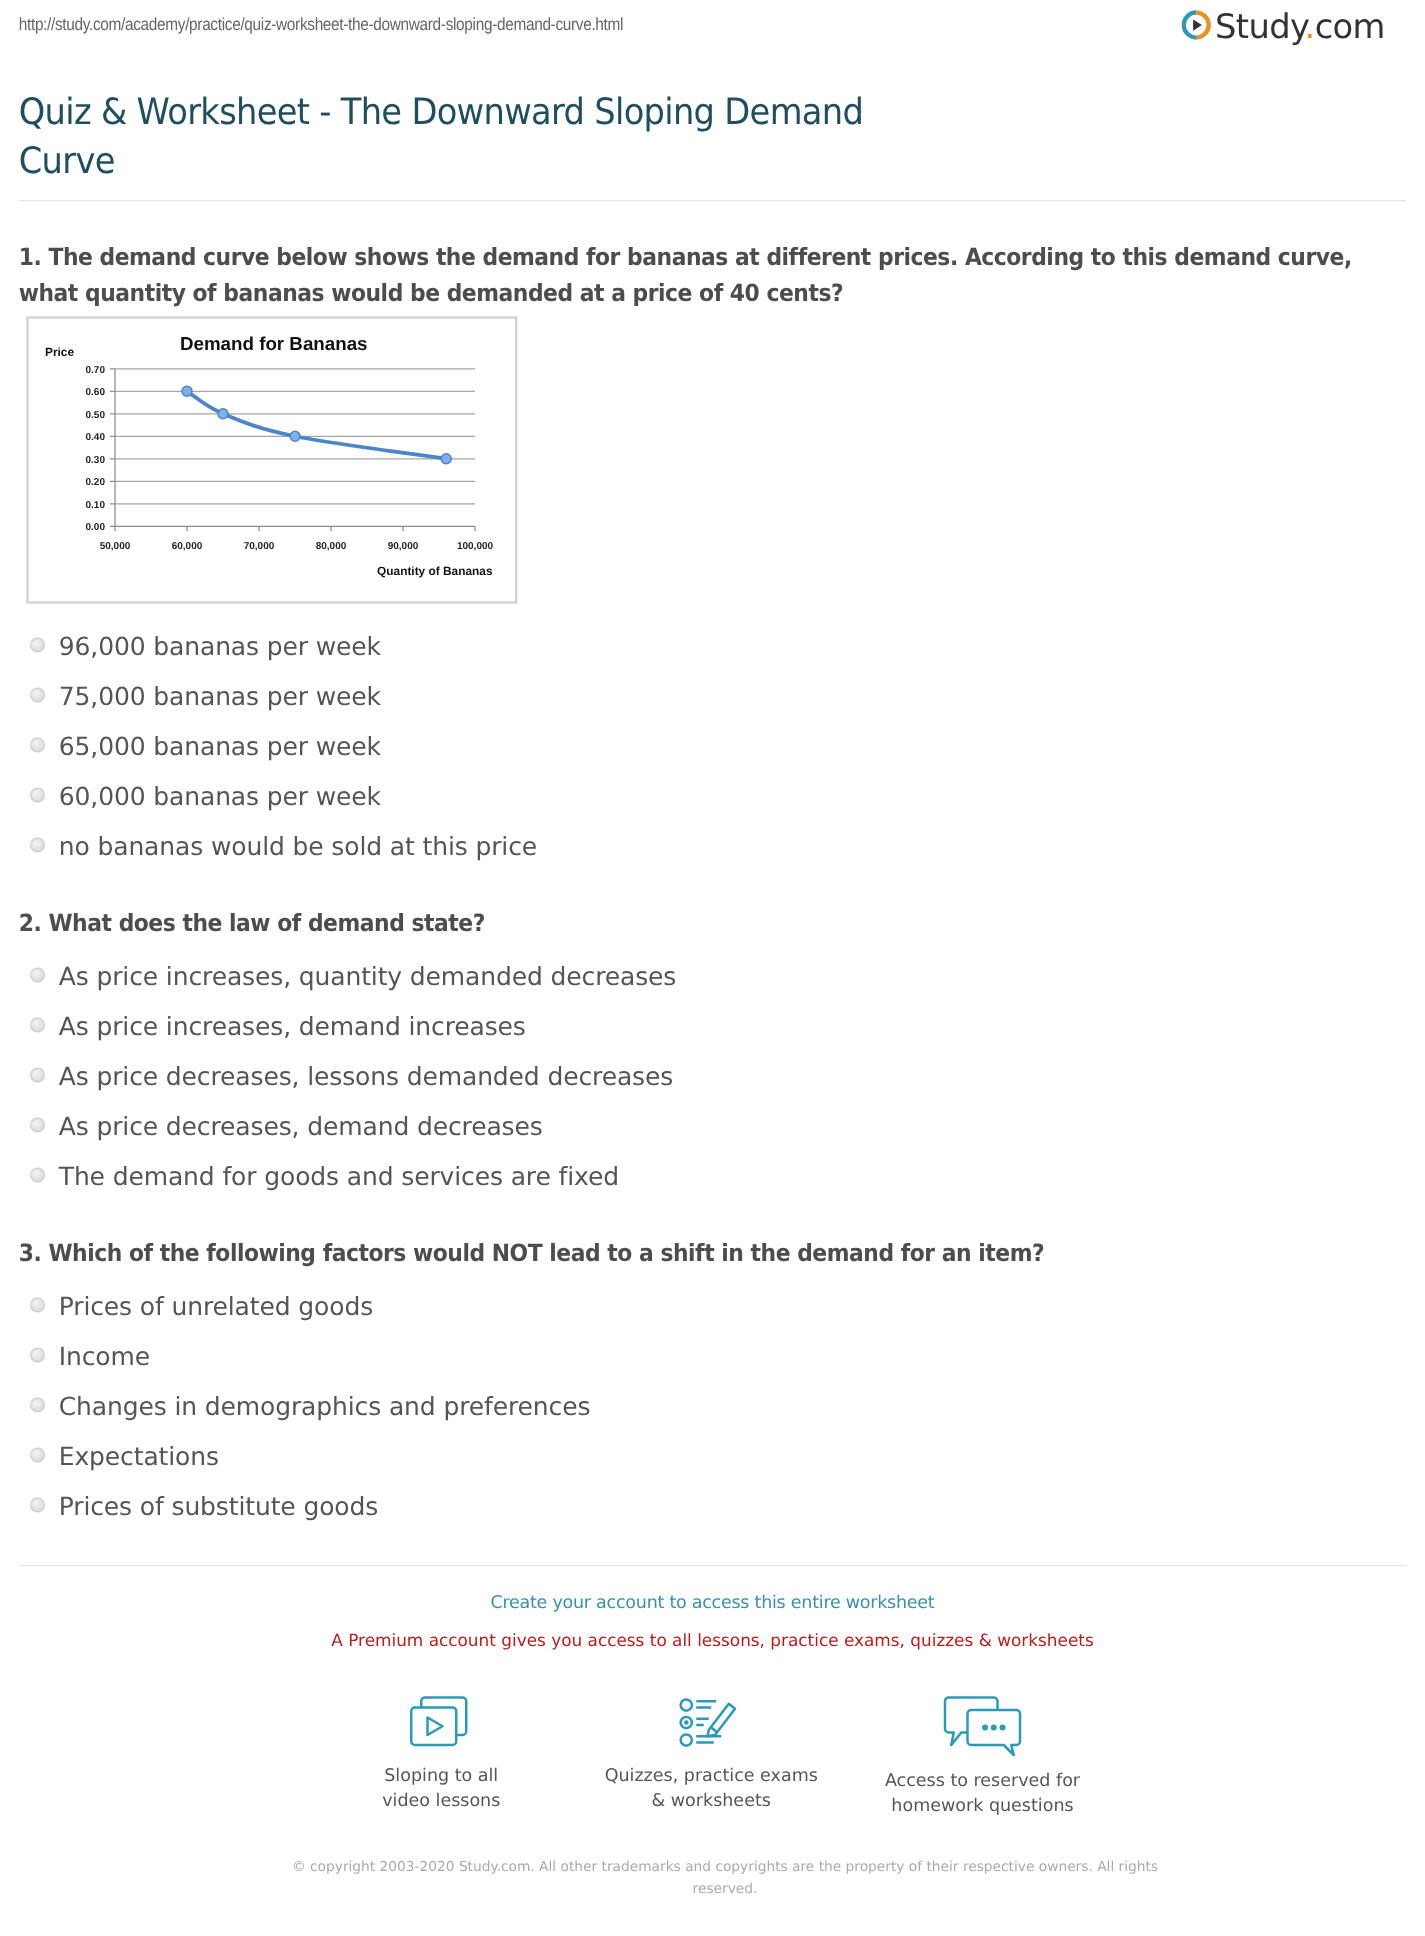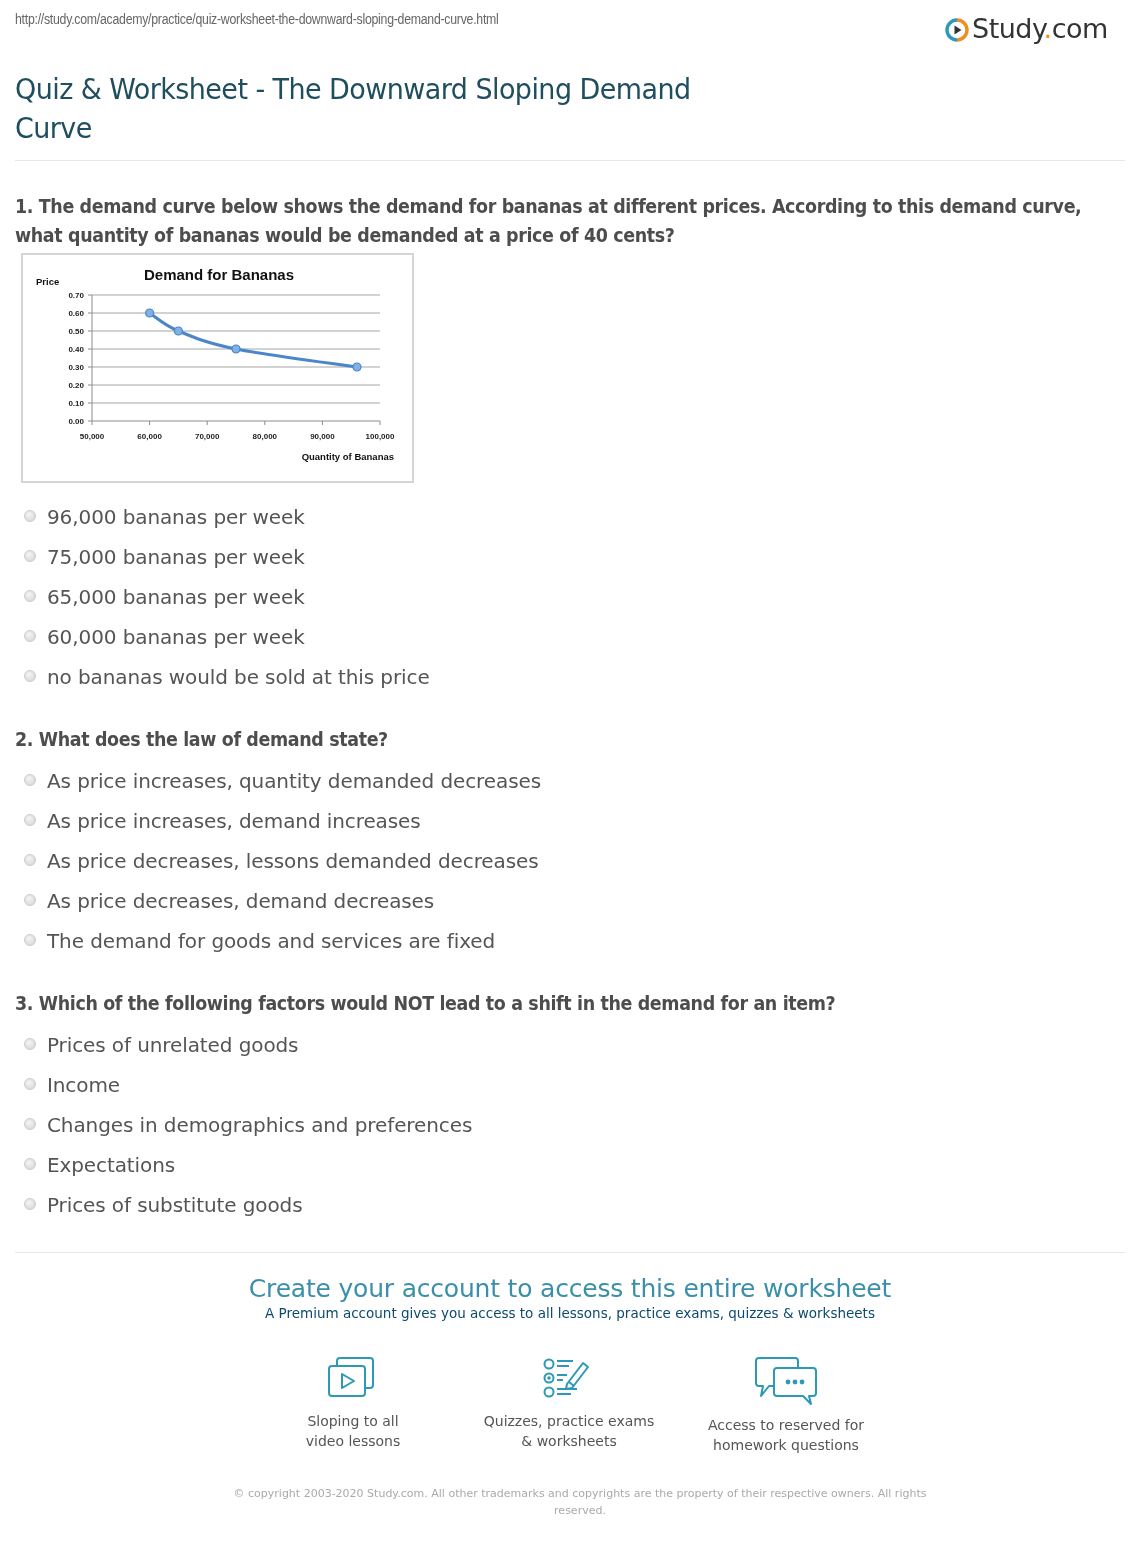--- a/index.html
+++ b/index.html
@@ -1,41 +1,41 @@
 <!DOCTYPE html>
 <html><head>
 <meta charset="utf-8">
 <style>
   * { box-sizing: border-box; margin: 0; padding: 0; }
   html, body { width: 1140px; height: 1549px; background: #ffffff; overflow: hidden; }
   body { position: relative; font-family: "DejaVu Sans", sans-serif; color: #555555; }
 
   .url { position: absolute; left: 15px; top: 11px; font-family: "Liberation Sans Narrow", "Liberation Sans", sans-serif; font-size: 14px; color: #666666; letter-spacing: -0.3px; transform: scaleX(0.88); transform-origin: left top; white-space: nowrap; }
 
-  .logo { position: absolute; left: 945px; top: 8px; height: 34px; display: flex; align-items: flex-end; }
+  .logo { position: absolute; left: 945px; top: 8px; height: 34px; display: flex; align-items: flex-start; }
   .logo-mark { width: 24px; height: 24px; position: relative; margin-right: 3px; }
   .logo-text { font-family: "DejaVu Sans", sans-serif; font-size: 27px; color: #333333; letter-spacing: -0.5px; line-height: 1; }
   .logo-dot { color: #f08d1f; }
 
   .page-title { position: absolute; left: 15px; top: 70px; width: 800px; font-family: "DejaVu Sans", sans-serif; font-size: 29px; line-height: 39px; color: #1f4e5f; font-weight: normal; letter-spacing: -0.6px; transform: scaleX(0.93); transform-origin: left top; }
 
   .divider { position: absolute; left: 15px; width: 1110px; height: 1px; background: #e6e6e6; }
 
   .question { position: absolute; left: 15px; font-size: 19px; line-height: 29px; color: #4d4d4d; font-weight: bold; letter-spacing: -0.4px; transform: scaleX(0.92); transform-origin: left top; width: 1180px; }
 
   .answers { position: absolute; left: 0; width: 700px; }
   .answer { position: absolute; left: 0; height: 24px; display: flex; align-items: center; }
   .radio { position: absolute; left: 24px; top: 6px; width: 12px; height: 12px; border-radius: 50%; background: radial-gradient(circle at 40% 35%, #f4f4f4 0%, #e0e0e0 60%, #cfcfcf 100%); border: 1px solid #cccccc; cursor: pointer; }
   .answer-label { position: absolute; left: 47px; top: 1px; font-size: 20px; color: #555555; white-space: nowrap; letter-spacing: -0.1px; }
 
   .chart-box { position: absolute; left: 21px; top: 253px; width: 393px; height: 230px; border: 2px solid #d5d5d5; background: #ffffff; }
   .chart-svg { position: absolute; left: 0; top: 0; }
 
-  .cta-title { position: absolute; left: 0; width: 1140px; top: 1274px; text-align: center; font-size: 25px; color: #3b8fa8; font-weight: normal; letter-spacing: -0.2px; }
-  .cta-sub { position: absolute; left: 0; width: 1140px; top: 1305px; text-align: center; font-size: 13.5px; color: #0c4a6e; }
+  .cta-title { position: absolute; left: 0; width: 1140px; top: 1274px; text-align: center; font-size: 14px; color: #3b8fa8; font-weight: normal; letter-spacing: -0.2px; }
+  .cta-sub { position: absolute; left: 0; width: 1140px; top: 1305px; text-align: center; font-size: 13.5px; color: #b91c1c; }
 
   .feature { position: absolute; top: 1355px; width: 220px; text-align: center; }
   .feature svg { display: block; margin: 0 auto; }
   .feature-label { margin-top: 10px; font-size: 14px; line-height: 20px; color: #555555; }
 
   .footer { position: absolute; left: 220px; width: 720px; top: 1485px; text-align: center; font-size: 11px; line-height: 17px; color: #aaaaaa; }
 </style>
 </head>
 <body>
 

